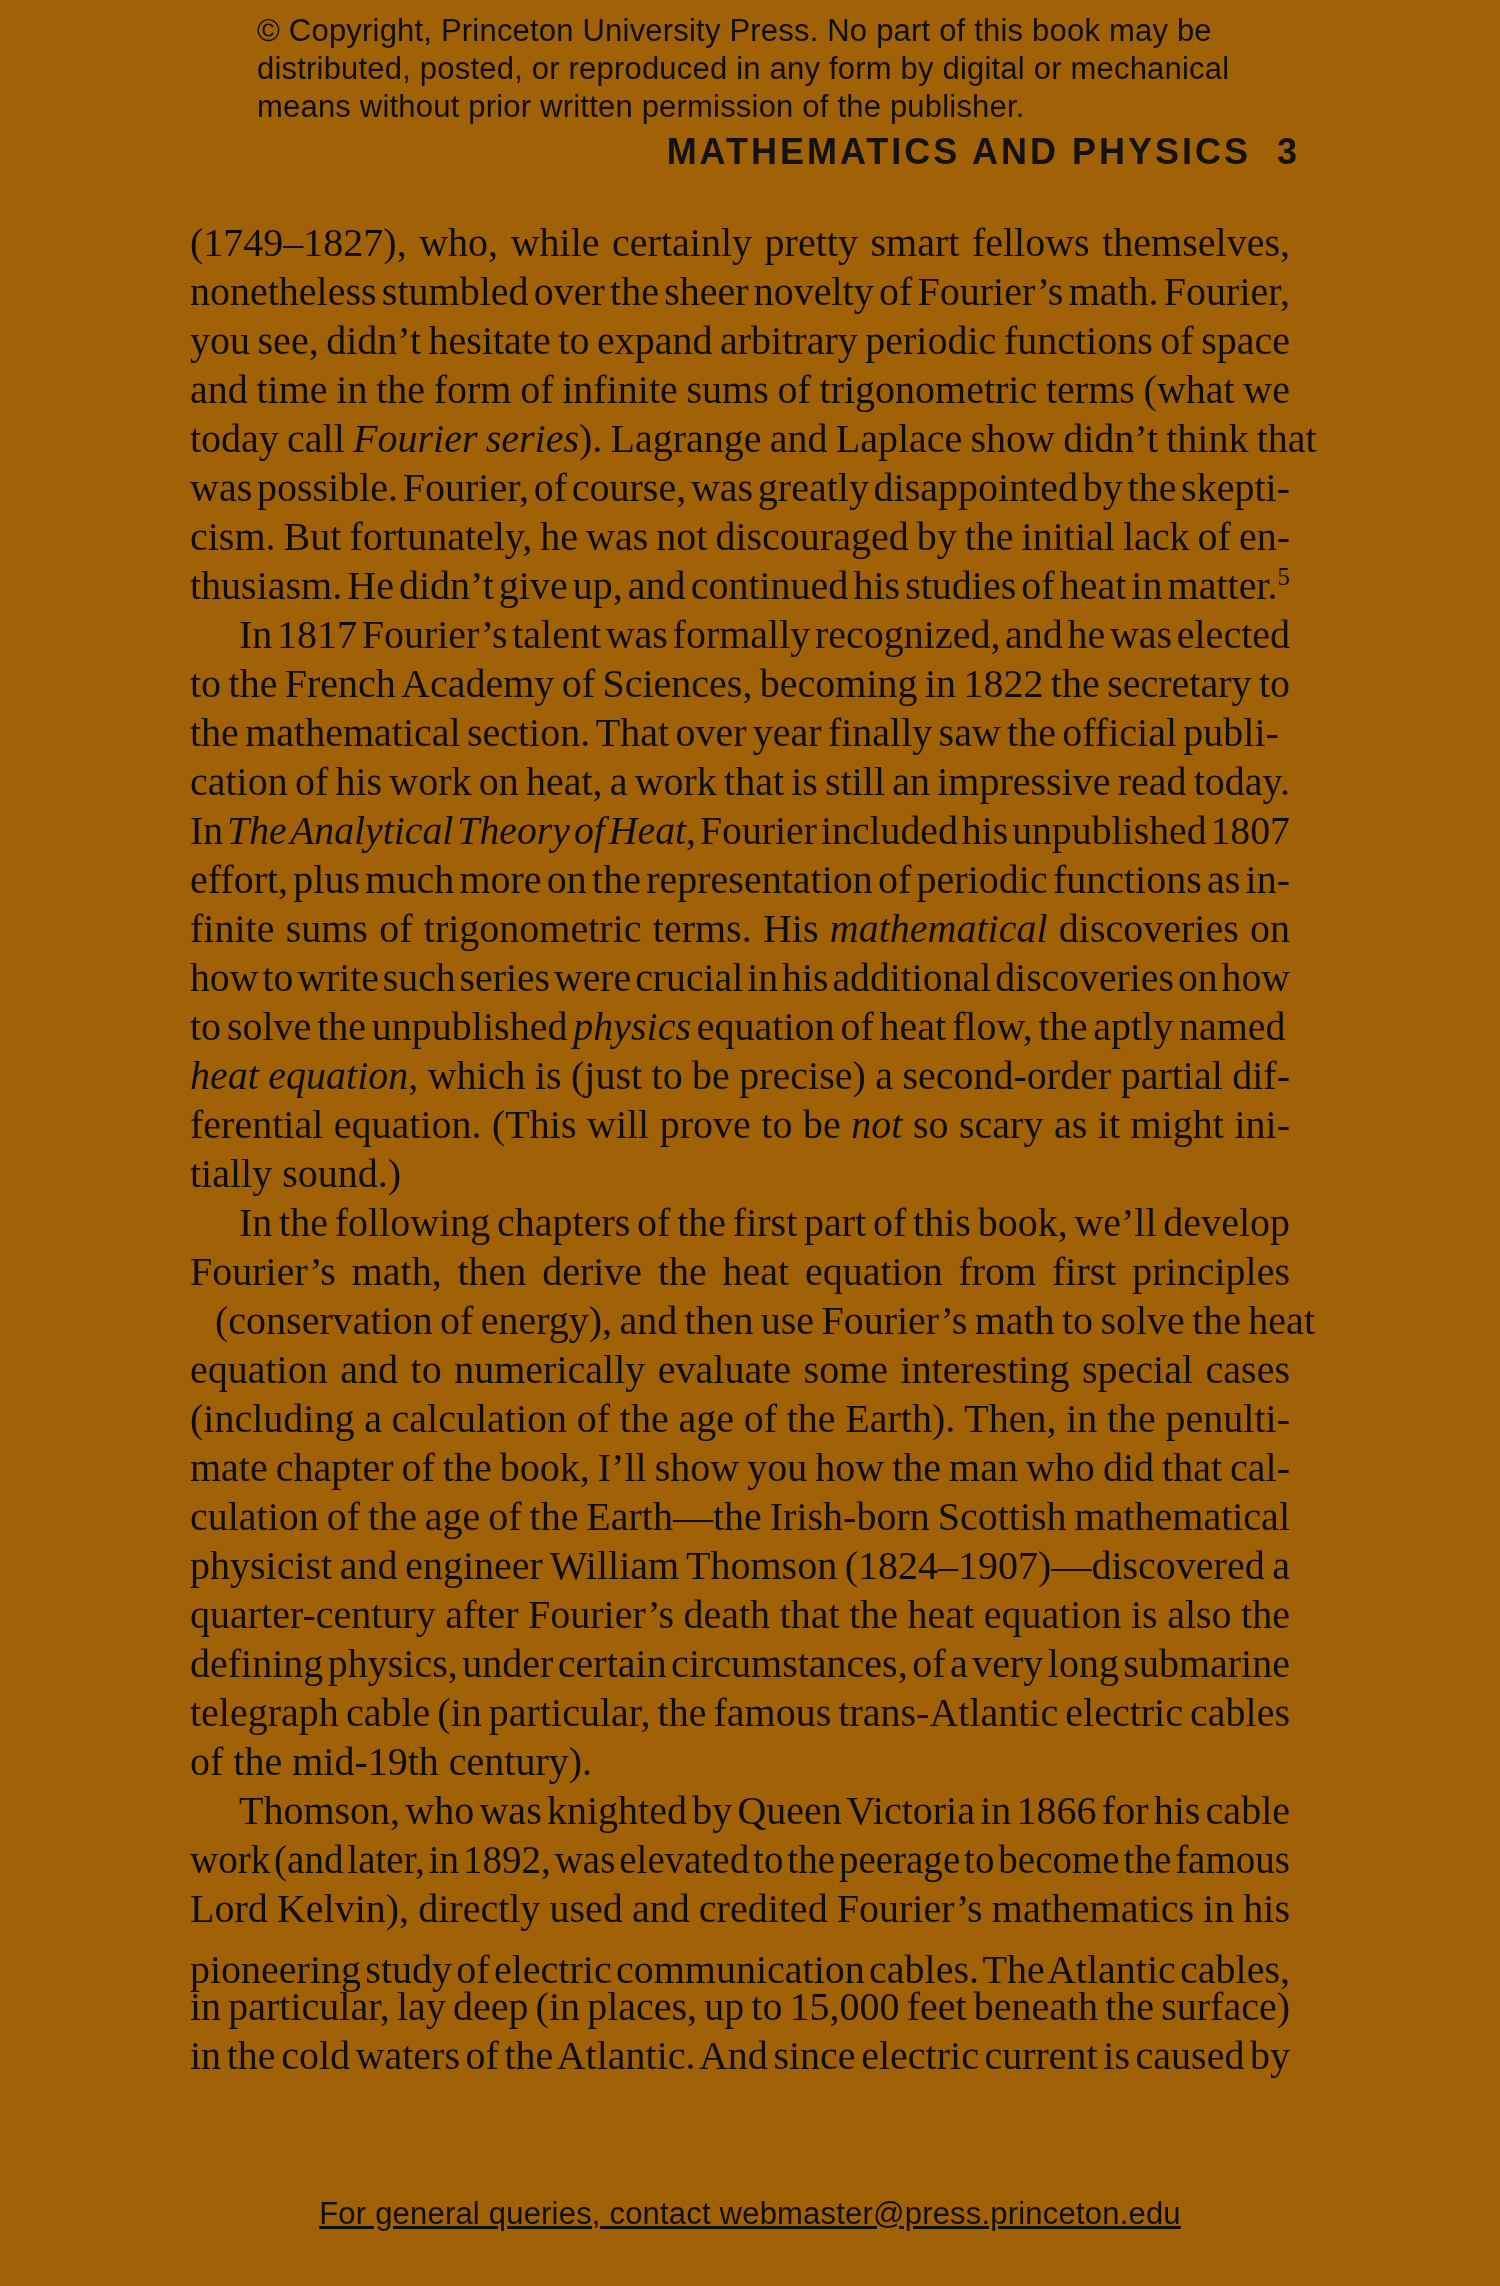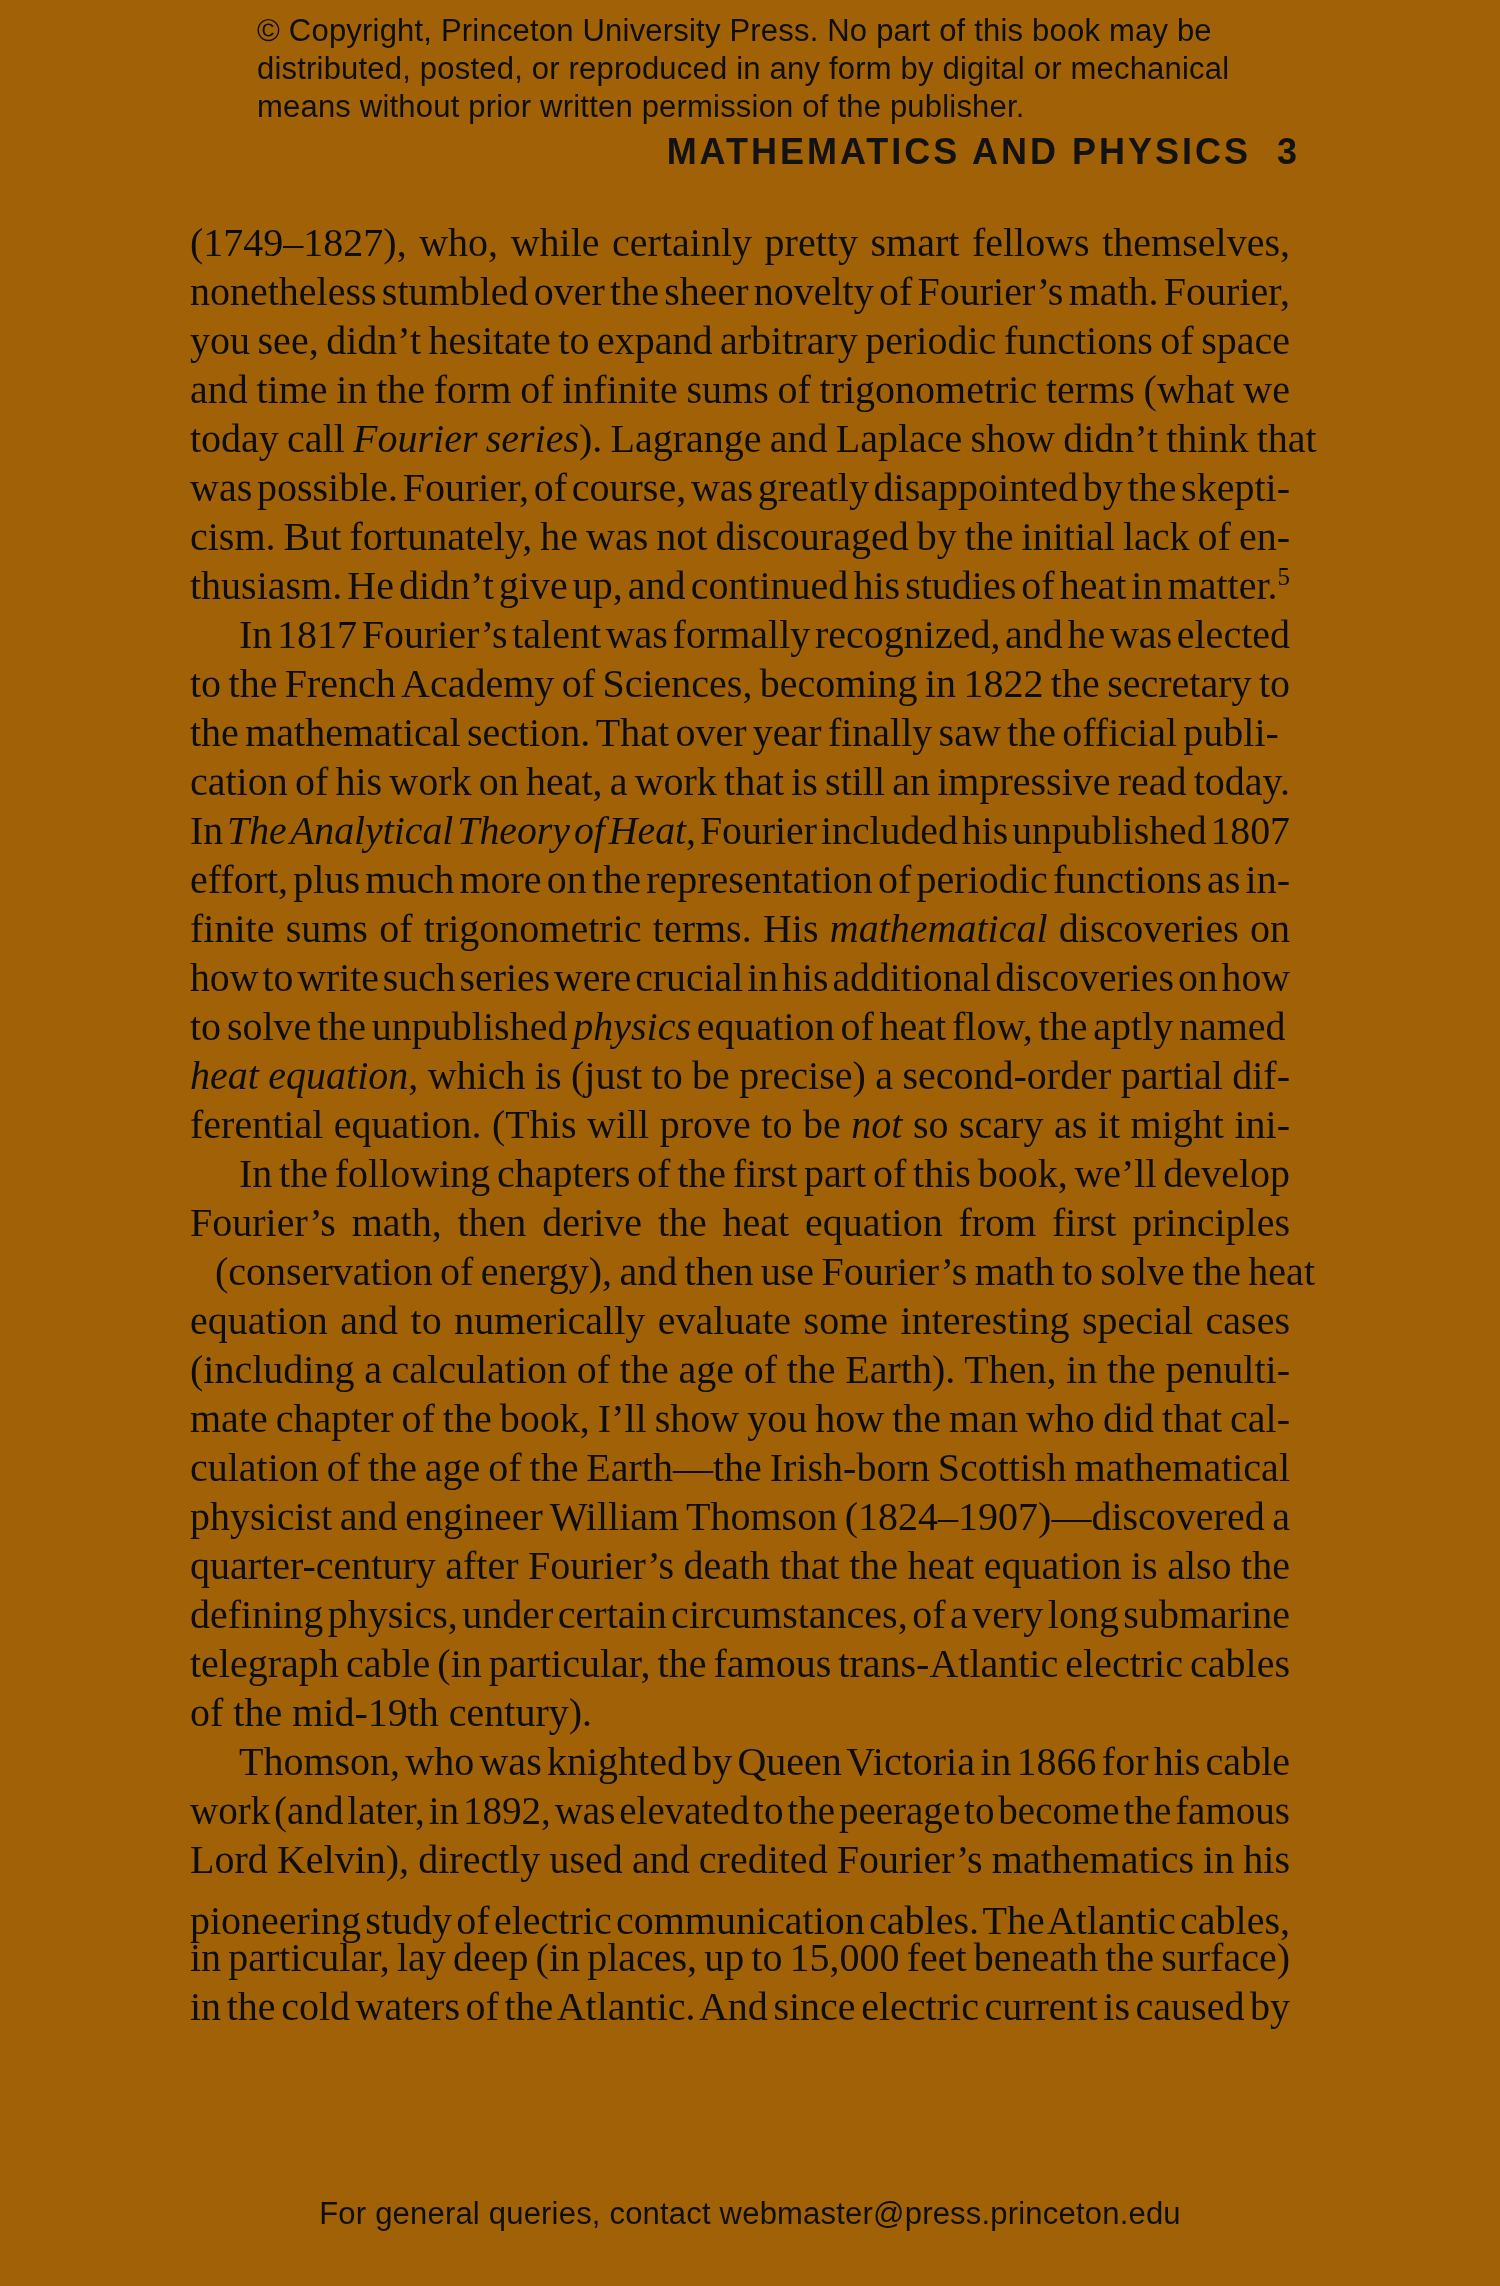--- a/index.html
+++ b/index.html
@@ -61,20 +61,21 @@
   .footer {
     position: absolute;
     left: 0;
     top: 2196px;
     width: 1500px;
     text-align: center;
     font-family: "Liberation Sans", sans-serif;
     font-size: 31px;
     color: #0e0e0e;
     letter-spacing: 0.2px;
+    text-decoration: underline;
   }
 </style>
 </head>
 <body>
 
 <div class="page">
 
   <div class="copyright">
     <div>© Copyright, Princeton University Press. No part of this book may be</div>
     <div>distributed, posted, or reproduced in any form by digital or mechanical</div>
@@ -98,20 +99,21 @@
       <div class="line"><span class="inner" style="word-spacing: -2.59517px; transform: none;"><span>to the French Academy of Sciences, becoming in 1822 the secretary to</span></span></div>
       <div class="line"><span class="inner" style="word-spacing: -3.70156px; transform: none;"><span>the mathematical section. That over year finally saw the official publi-</span></span></div>
       <div class="line"><span class="inner" style="word-spacing: -2.81138px; transform: none;"><span>cation of his work on heat, a work that is still an impressive read today.</span></span></div>
       <div class="line"><span class="inner" style="word-spacing: -6px; transform: scaleX(0.993761);"><span>In </span><span class="ital">The Analytical Theory of Heat</span><span>, Fourier included his unpublished 1807</span></span></div>
       <div class="line"><span class="inner" style="word-spacing: -4.75142px; transform: none;"><span>effort, plus much more on the representation of periodic functions as in-</span></span></div>
       <div class="line"><span class="inner" style="word-spacing: 1.27148px; transform: none;"><span>finite sums of trigonometric terms. His </span><span class="ital">mathematical</span><span> discoveries on</span></span></div>
       <div class="line"><span class="inner" style="word-spacing: -6px; transform: scaleX(0.99306);"><span>how to write such series were crucial in his additional discoveries on how</span></span></div>
       <div class="line"><span class="inner" style="word-spacing: -4.1804px; transform: none;"><span>to solve the unpublished </span><span class="ital">physics</span><span> equation of heat flow, the aptly named</span></span></div>
       <div class="line"><span class="inner" style="word-spacing: -0.575284px; transform: none;"><span class="ital">heat equation</span><span>, which is (just to be precise) a second-order partial dif-</span></span></div>
       <div class="line"><span class="inner" style="word-spacing: 0.530048px; transform: none;"><span>ferential equation. (This will prove to be </span><span class="ital">not</span><span> so scary as it might ini-</span></span></div>
+      <div class="line par-end"><span class="inner" style="word-spacing: 0px; transform: none;"><span>tially sound.)</span></span></div>
       <div class="line indent"><span class="inner" style="word-spacing: -3.22786px; transform: none;"><span>In the following chapters of the first part of this book, we’ll develop</span></span></div>
       <div class="line"><span class="inner" style="word-spacing: 5.7934px; transform: none;"><span>Fourier’s math, then derive the heat equation from first principles</span></span></div>
       <div class="line"><span class="inner" style="word-spacing: -2.66619px; transform: none; margin-left: 25px;"><span>(conservation of energy), and then use Fourier’s math to solve the heat</span></span></div>
       <div class="line"><span class="inner" style="word-spacing: 2.54883px; transform: none;"><span>equation and to numerically evaluate some interesting special cases</span></span></div>
       <div class="line"><span class="inner" style="word-spacing: -0.277344px; transform: none; text-align: right;"><span>(including a calculation of the age of the Earth). Then, in the penulti-</span></span></div>
       <div class="line"><span class="inner" style="word-spacing: -1.96317px; transform: none;"><span>mate chapter of the book, I’ll show you how the man who did that cal-</span></span></div>
       <div class="line"><span class="inner" style="word-spacing: -2.06076px; transform: none;"><span>culation of the age of the Earth—the Irish-born Scottish mathematical</span></span></div>
       <div class="line"><span class="inner" style="word-spacing: -2.41406px; transform: none;"><span>physicist and engineer William Thomson (1824–1907)—discovered a</span></span></div>
       <div class="line"><span class="inner" style="word-spacing: -0.471875px; transform: none;"><span>quarter-century after Fourier’s death that the heat equation is also the</span></span></div>
       <div class="line"><span class="inner" style="word-spacing: -5.51562px; transform: none;"><span>defining physics, under certain circumstances, of a very long submarine</span></span></div>

